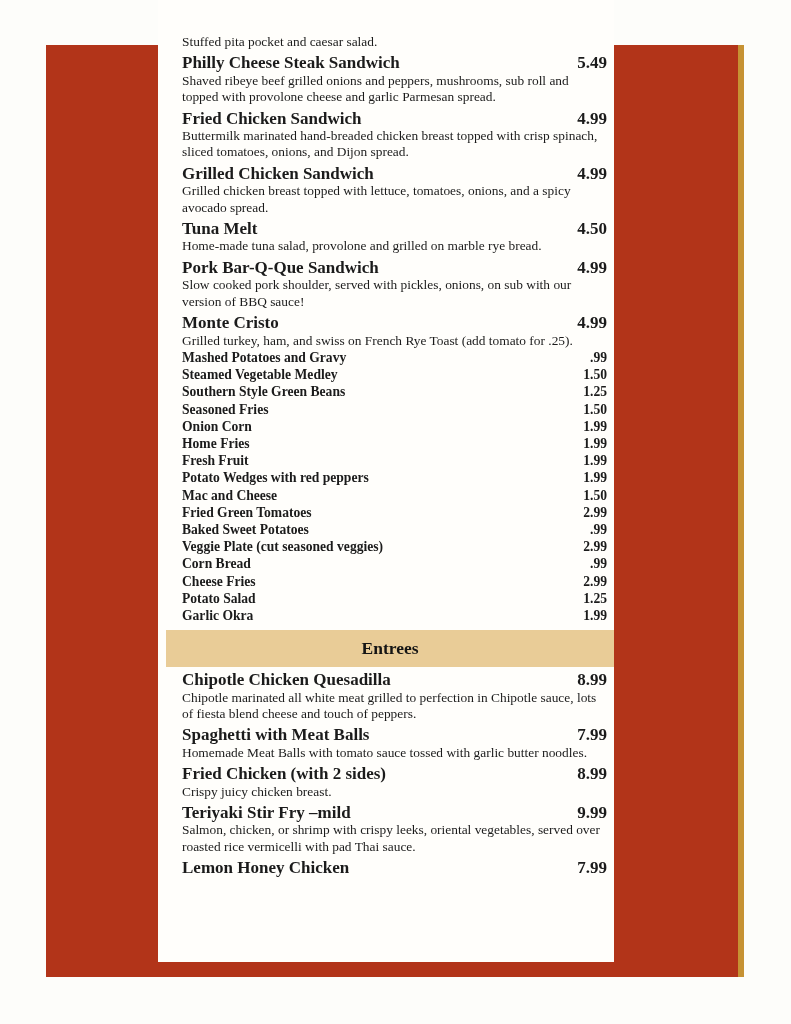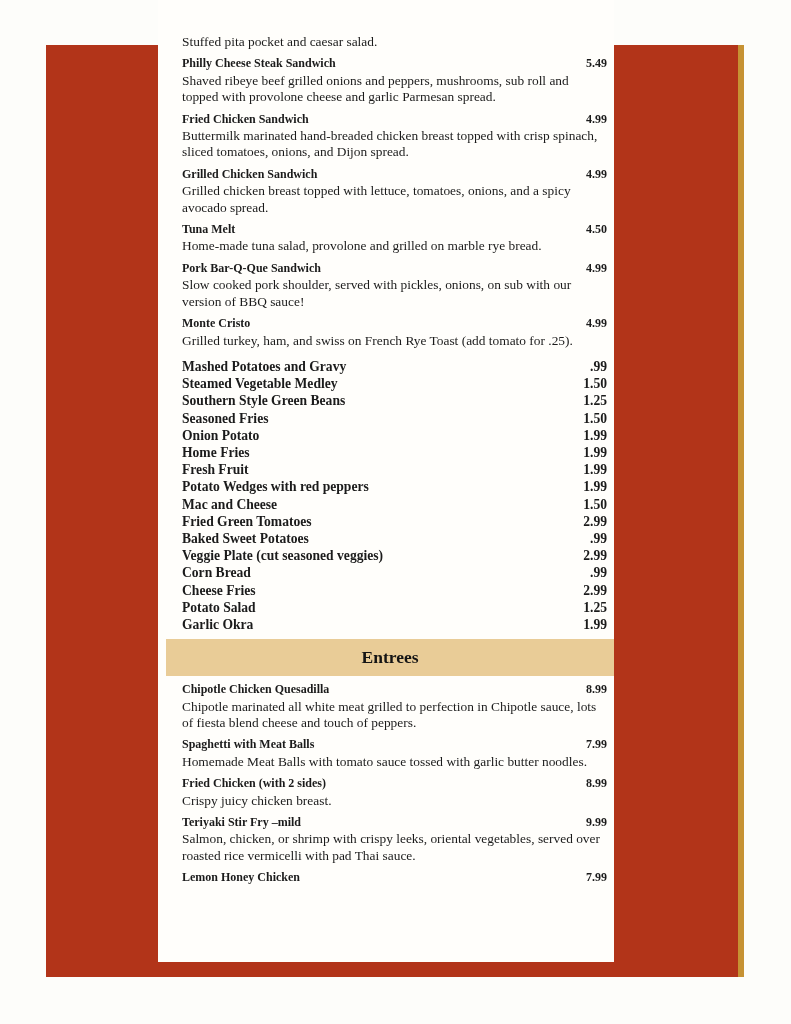--- a/index.html
+++ b/index.html
@@ -16,32 +16,32 @@
   .content {
     position:absolute; left:158px; top:0;
     width:456px; height:962px; box-sizing:border-box;
     background:#fffefb; padding:34px 7px 0 24px; overflow:hidden;
   }
   .desc { margin:1px 0 0 0; font-size:13.4px; line-height:16.4px; }
   .intro { margin-top:0; }
   .item { margin-top:5px; }
   .row {
     display:flex; justify-content:space-between; align-items:baseline;
-    font-weight:bold; font-size:12px; line-height:16.4px;
+    font-weight:bold; font-size:17px; line-height:16.4px;
   }
   .nm { text-align:left; }
   .pr { text-align:right; white-space:nowrap; }
   .banner {
     margin:6px -7px 0 -16px; height:37px;
     background:#e9cc97;
     display:flex; align-items:center; justify-content:center;
     font-weight:bold; font-size:17.5px; color:#141414;
   }
   .banner-entrees { }
-  .side-list { margin-top:9px; }
+  .side-list { margin-top:0; }
   .side-row {
     display:flex; justify-content:space-between;
     font-weight:bold; font-size:13.6px; line-height:17.2px;
   }
 </style>
 </head>
 <body>
 
 <div class="page">
   <div class="red-frame"></div>
@@ -110,21 +110,21 @@
       </div>
       <div class="side-row">
         <span class="nm">Southern Style Green Beans</span>
         <span class="pr">1.25</span>
       </div>
       <div class="side-row">
         <span class="nm">Seasoned Fries</span>
         <span class="pr">1.50</span>
       </div>
       <div class="side-row">
-        <span class="nm">Onion Potato</span>
+        <span class="nm">Onion Corn</span>
         <span class="pr">1.99</span>
       </div>
       <div class="side-row">
         <span class="nm">Home Fries</span>
         <span class="pr">1.99</span>
       </div>
       <div class="side-row">
         <span class="nm">Fresh Fruit</span>
         <span class="pr">1.99</span>
       </div>

